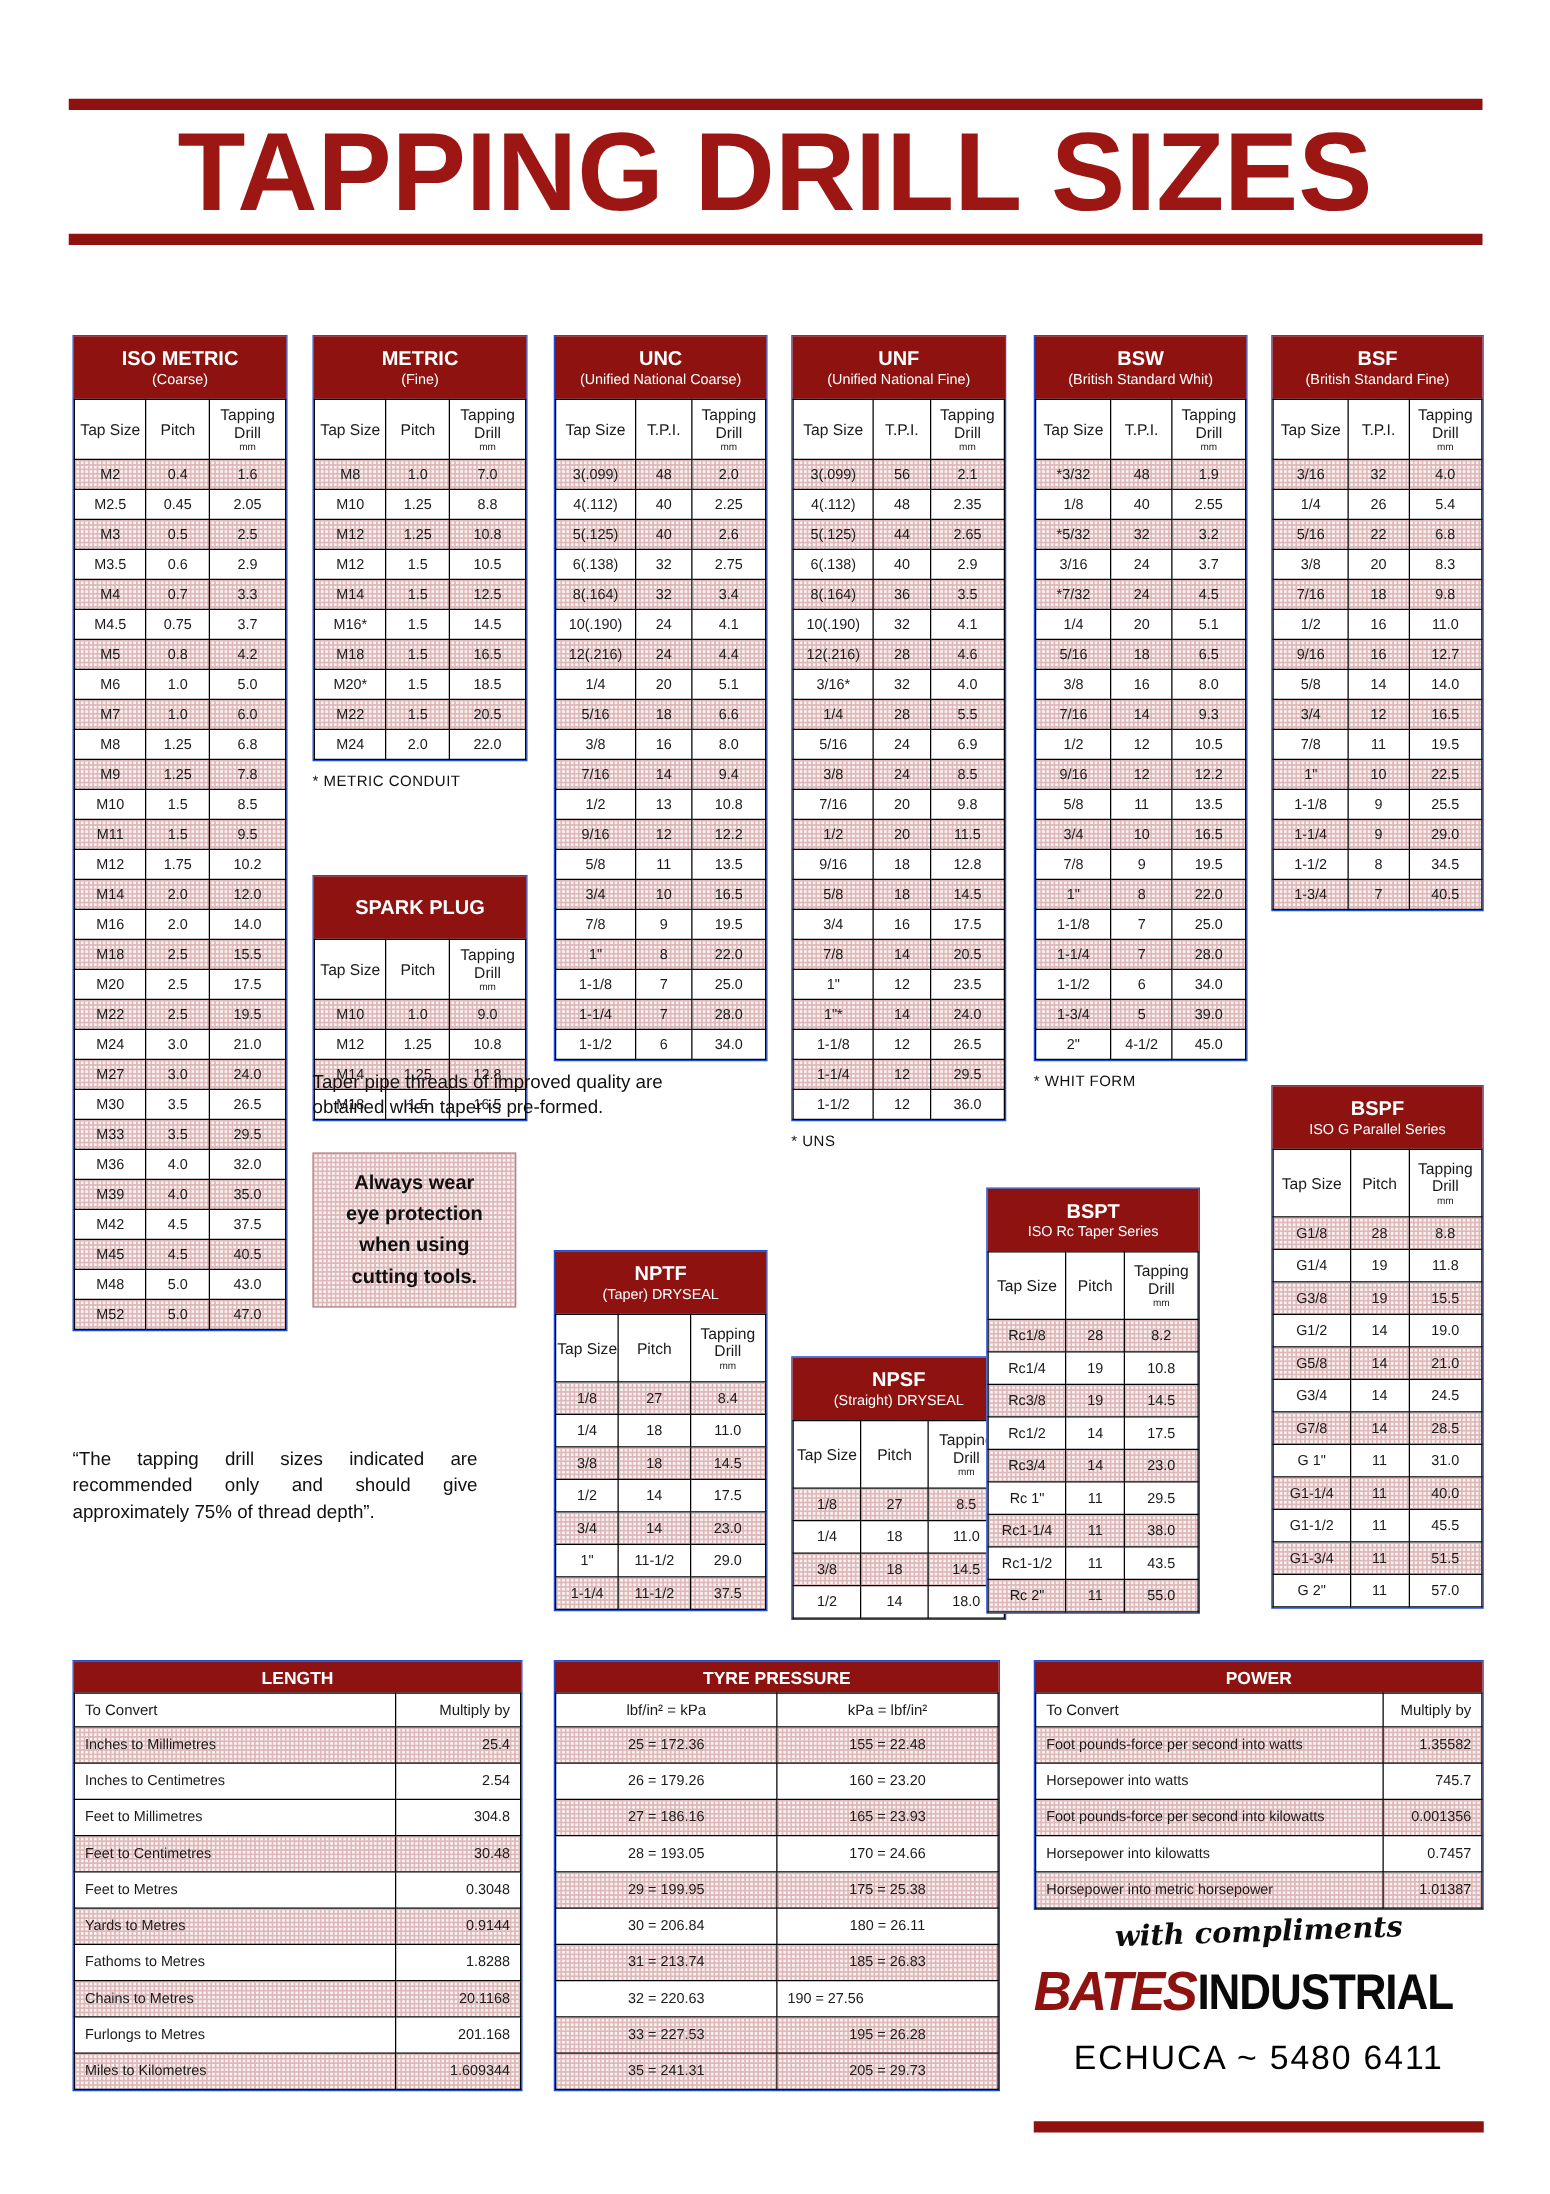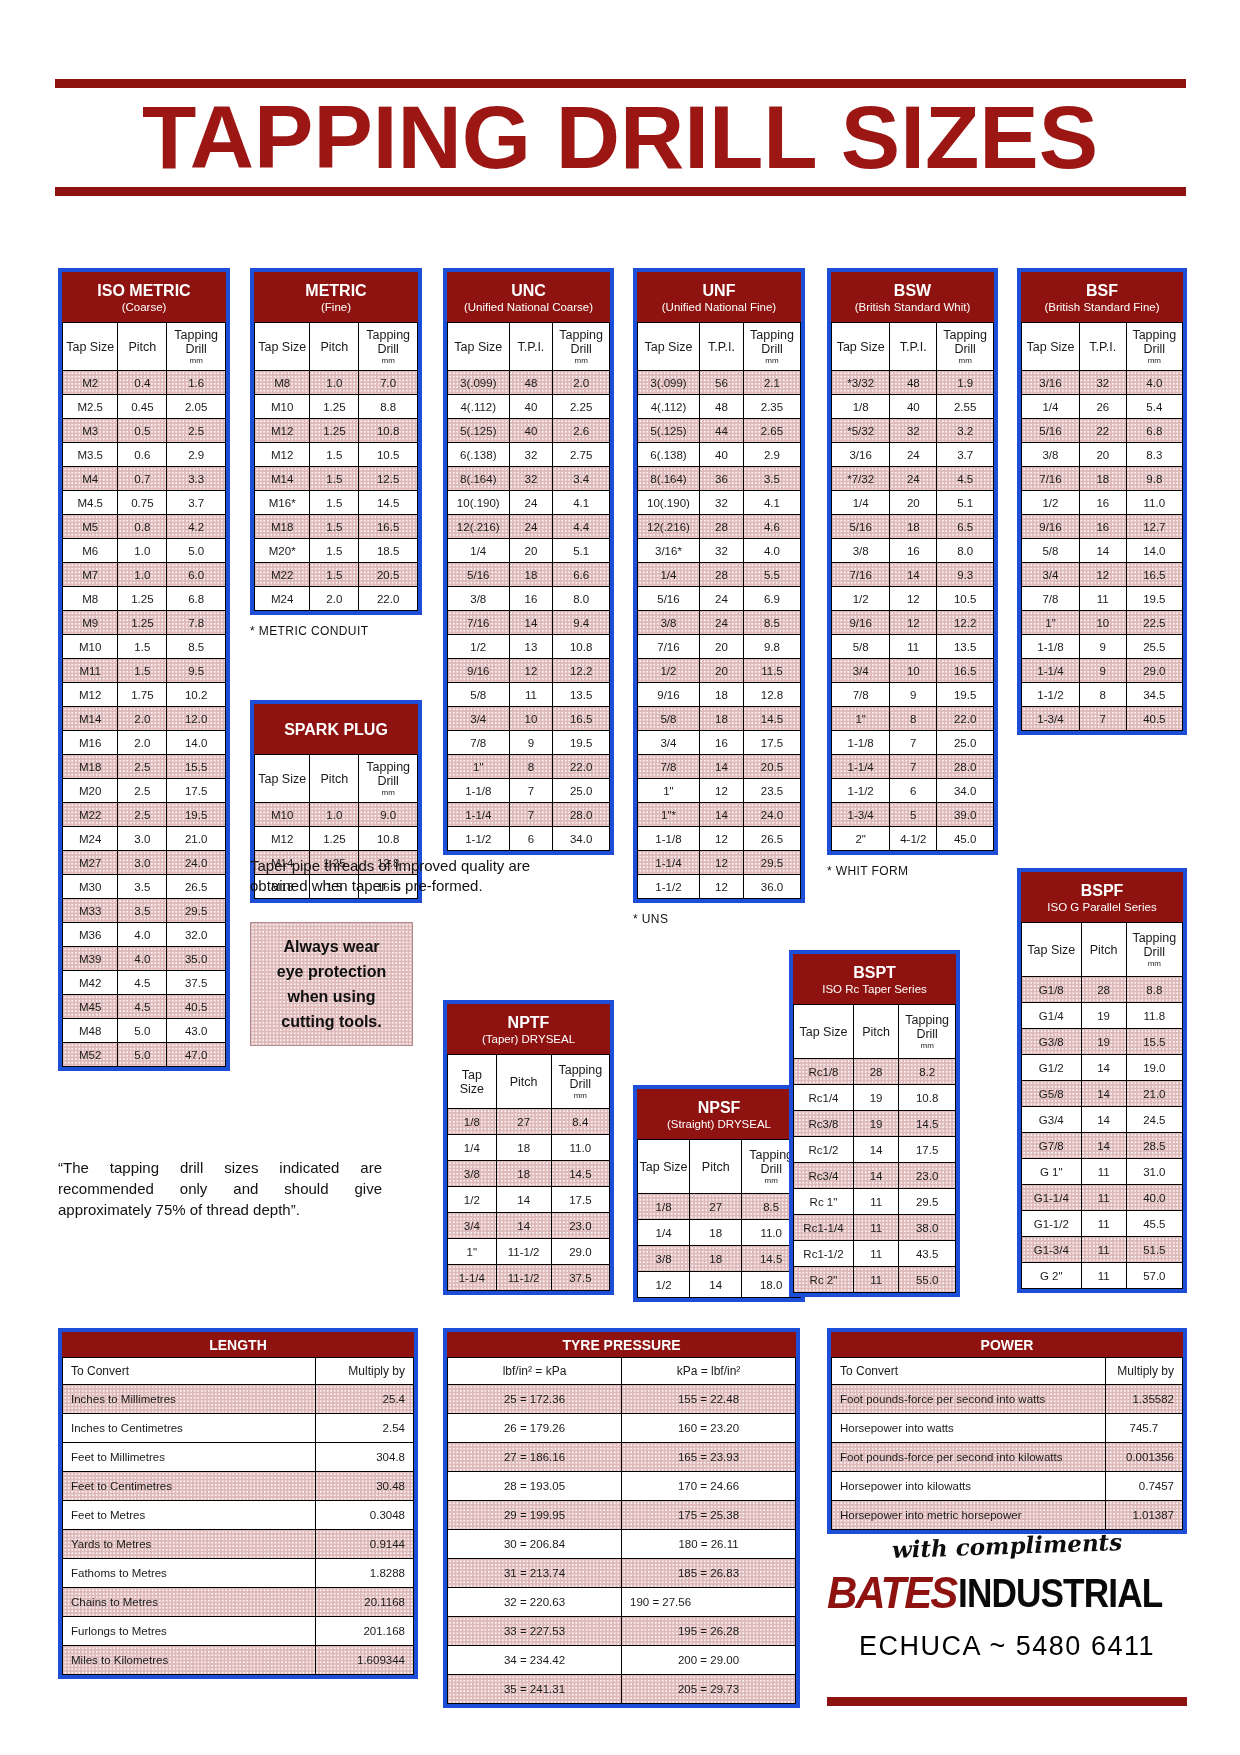--- a/index.html
+++ b/index.html
@@ -19,21 +19,21 @@
   .rule { position:absolute; left:55px; width:1131px; height:9px; background:var(--maroon); }
   #rule-top { top:79px; }
   #rule-mid { top:187px; }
   .main-title {
     position:absolute; top:90px; left:0; width:100%;
     text-align:center;
     font-size:89px; font-weight:bold; letter-spacing:0px;
     color:var(--title-red); line-height:95px; white-space:nowrap;
   }
   .tblwrap { position:absolute; }
-  .tbl { border:4px solid #1d4ed8; background:#fff; width:100%; }
+  .tbl { border:1px solid #1d4ed8; background:#fff; width:100%; }
   .band {
     background:var(--maroon); color:#fff; text-align:center;
     display:flex; flex-direction:column; justify-content:center;
     min-height:50px; padding:3px 1px;
   }
   .band-title { font-size:16px; font-weight:bold; line-height:19px; }
   .band-sub { font-size:11.5px; line-height:14px; }
   table { border-collapse:collapse; width:100%; table-layout:fixed; }
   th, td { border:1px solid #000; text-align:center; vertical-align:middle; overflow:hidden; }
   .thread th { height:48px; font-size:12.5px; font-weight:normal; line-height:14px; }
@@ -1280,24 +1280,20 @@
             <td style="text-align: center;">185 = 26.83</td>
           </tr>
           <tr>
             <td style="text-align: center;">32 = 220.63</td>
             <td style="text-align: left;">190 = 27.56</td>
           </tr>
           <tr class="stripe">
             <td style="text-align: center;">33 = 227.53</td>
             <td style="text-align: center;">195 = 26.28</td>
           </tr>
-          <tr>
-            <td style="text-align: center;">34 = 234.42</td>
-            <td style="text-align: center;">200 = 29.00</td>
-          </tr>
           <tr class="stripe">
             <td style="text-align: center;">35 = 241.31</td>
             <td style="text-align: center;">205 = 29.73</td>
           </tr>
         </tbody>
       </table>
     </div>
   </div>
 <div class="tblwrap conv" id="t-power">
     <div class="tbl">
@@ -1315,21 +1311,21 @@
             </th>
           </tr>
         </thead>
         <tbody>
           <tr class="stripe">
             <td style="text-align: left;">Foot pounds-force per second into watts</td>
             <td style="text-align: right;">1.35582</td>
           </tr>
           <tr>
             <td style="text-align: left;">Horsepower into watts</td>
-            <td style=" margin-top: 40px;">745.7</td>
+            <td style="text-align: right; margin-top: 40px;">745.7</td>
           </tr>
           <tr class="stripe">
             <td style="text-align: left;">Foot pounds-force per second into kilowatts</td>
             <td style="text-align: right;">0.001356</td>
           </tr>
           <tr>
             <td style="text-align: left;">Horsepower into kilowatts</td>
             <td style="text-align: right;">0.7457</td>
           </tr>
           <tr class="stripe">

